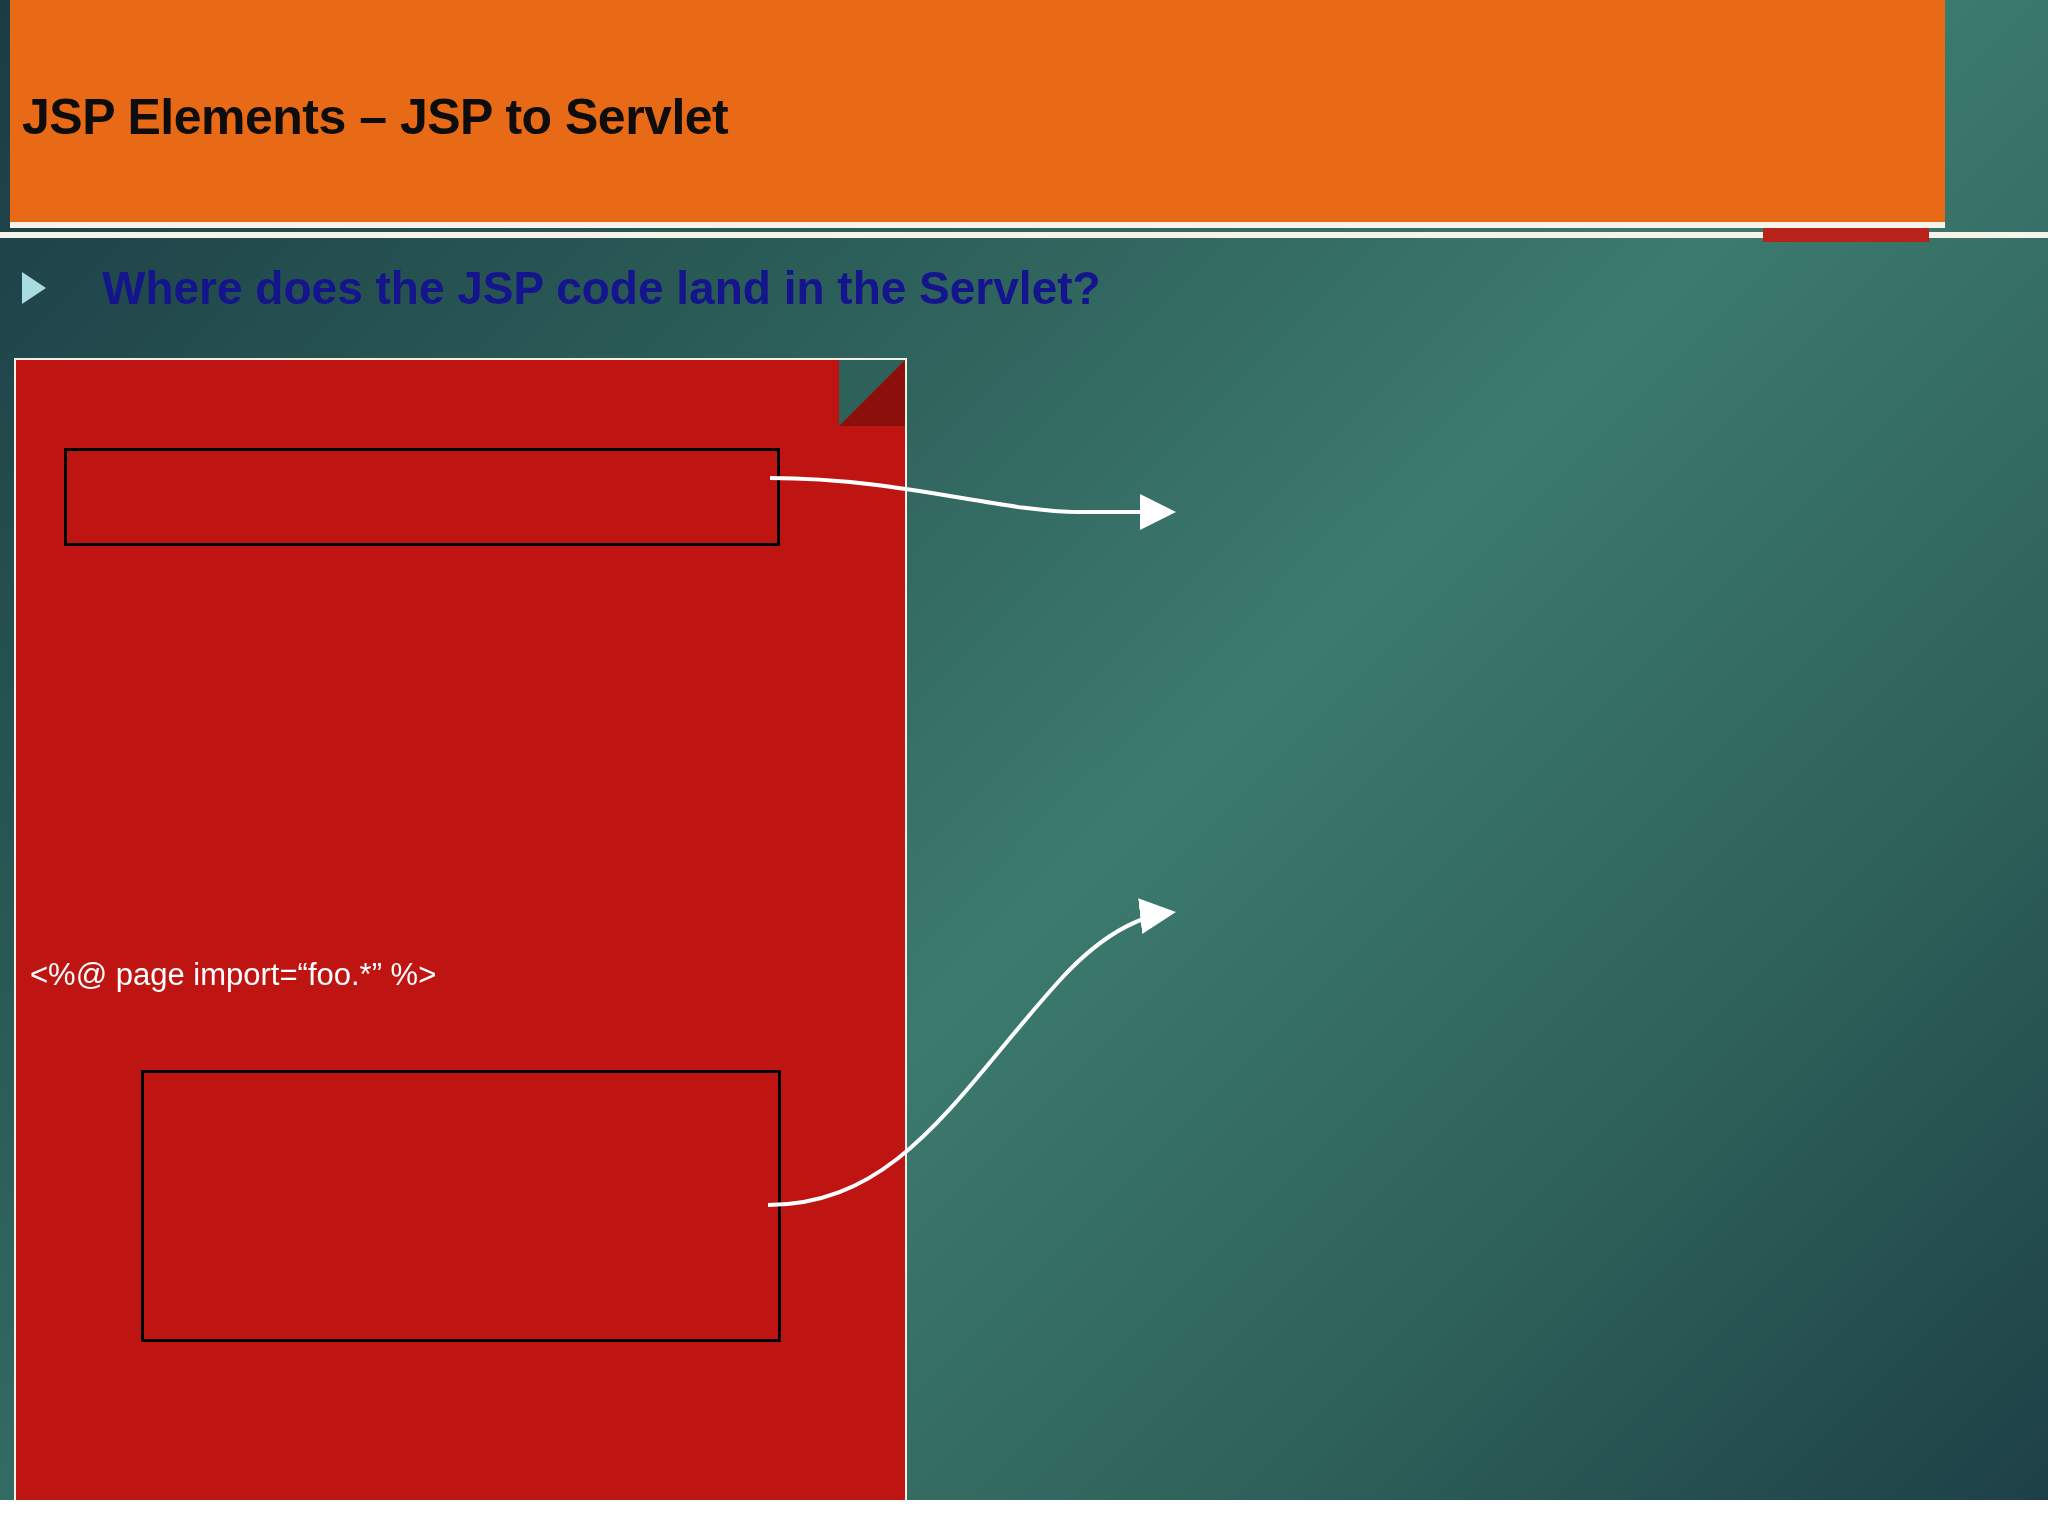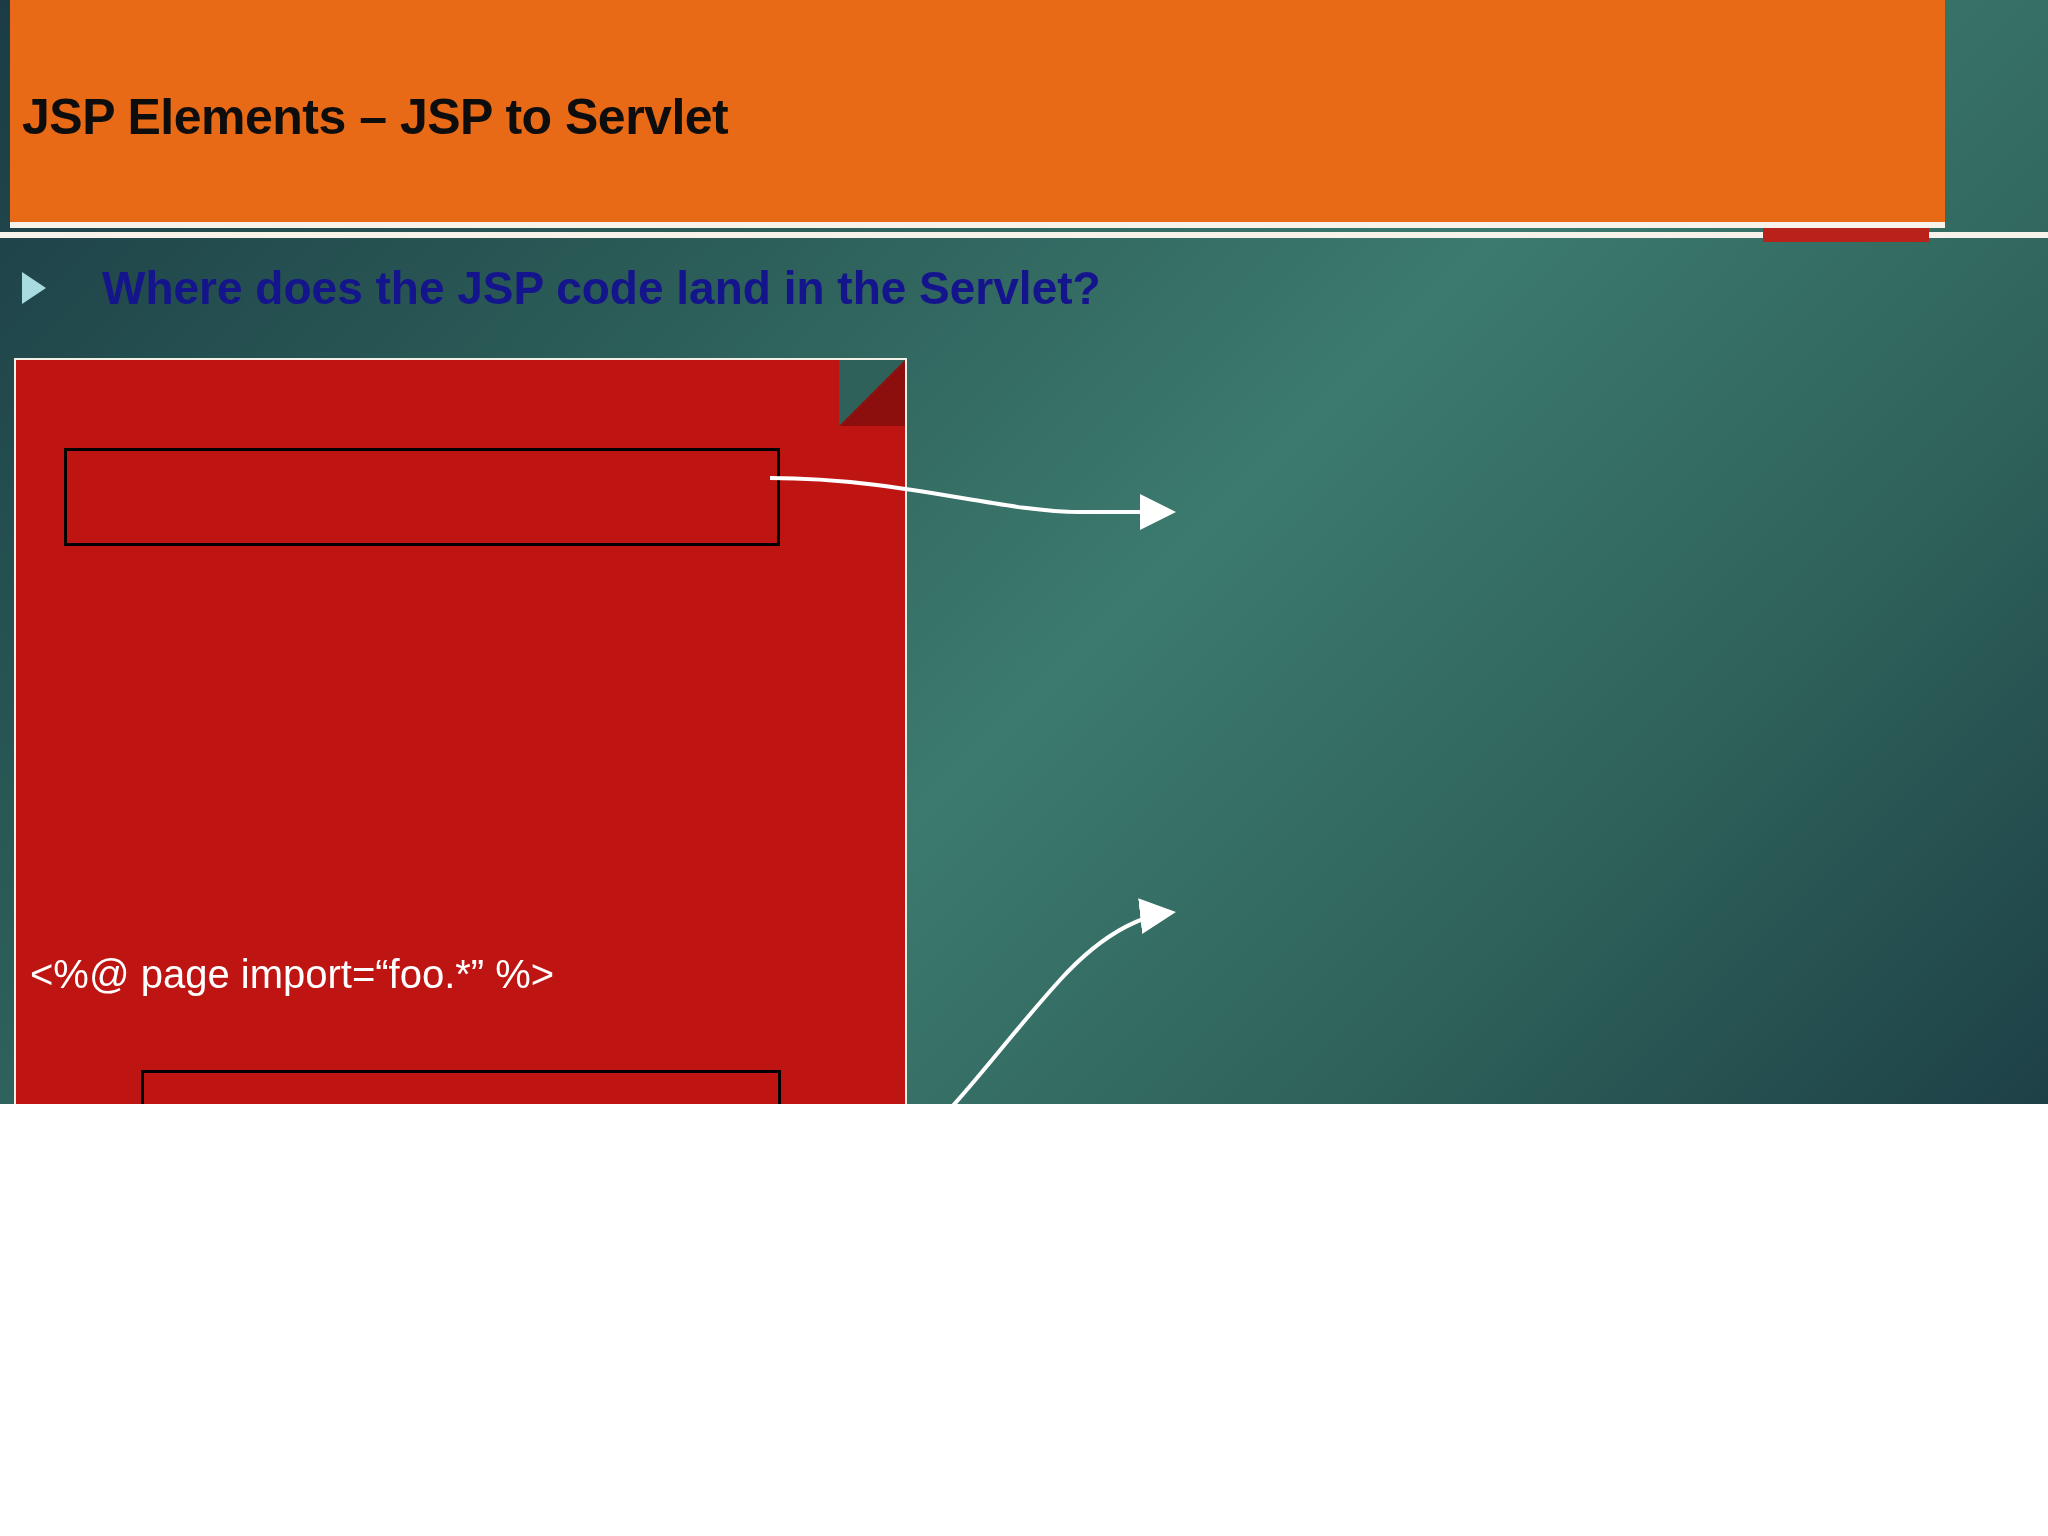--- a/index.html
+++ b/index.html
@@ -2,21 +2,21 @@
 <html><head>
 <meta charset="utf-8">
 <style>
   html,body{margin:0;padding:0;}
   body{
     width:2048px;height:1536px;overflow:hidden;
     font-family:"Liberation Sans",sans-serif;
     background:#ffffff;
   }
   #slide{
-    position:relative;width:2048px;height:1104px;
+    position:relative;width:2048px;height:1500px;
     background:linear-gradient(135deg,#1b3c45 0%,#2a5a56 28%,#3c7a6e 55%,#2e6159 78%,#1d4047 100%);
     overflow:hidden;
   }
   
   #title-bar{
     position:absolute;left:10px;top:0;width:1935px;height:228px;
     background:#e86a16;
     box-sizing:border-box;
     border-bottom:6px solid #f7f2ea;
   }
@@ -41,21 +41,21 @@
   #bullet-text{
     font-size:46px;font-weight:bold;color:#14148c;white-space:nowrap;
   }
   
   .code-box{
     position:absolute;
     background:#bf1512;
     border:2px solid #f2efe6;
     box-sizing:border-box;
     color:#ffffff;
-    font-size:40px;
+    font-size:31px;
     line-height:63px;
     white-space:pre;
     overflow:hidden;
   }
   #left-box{ left:14px; top:358px; width:893px; height:1150px; }
   #right-box{ left:1178px; top:342px; width:805px; height:1166px; }
   .code-inner{ position:relative; padding:16px 0 0 14px; z-index:3;}
   #right-box .code-inner{ padding-left:16px; }
   .code-line{ display:block; min-height:63px; }
   

